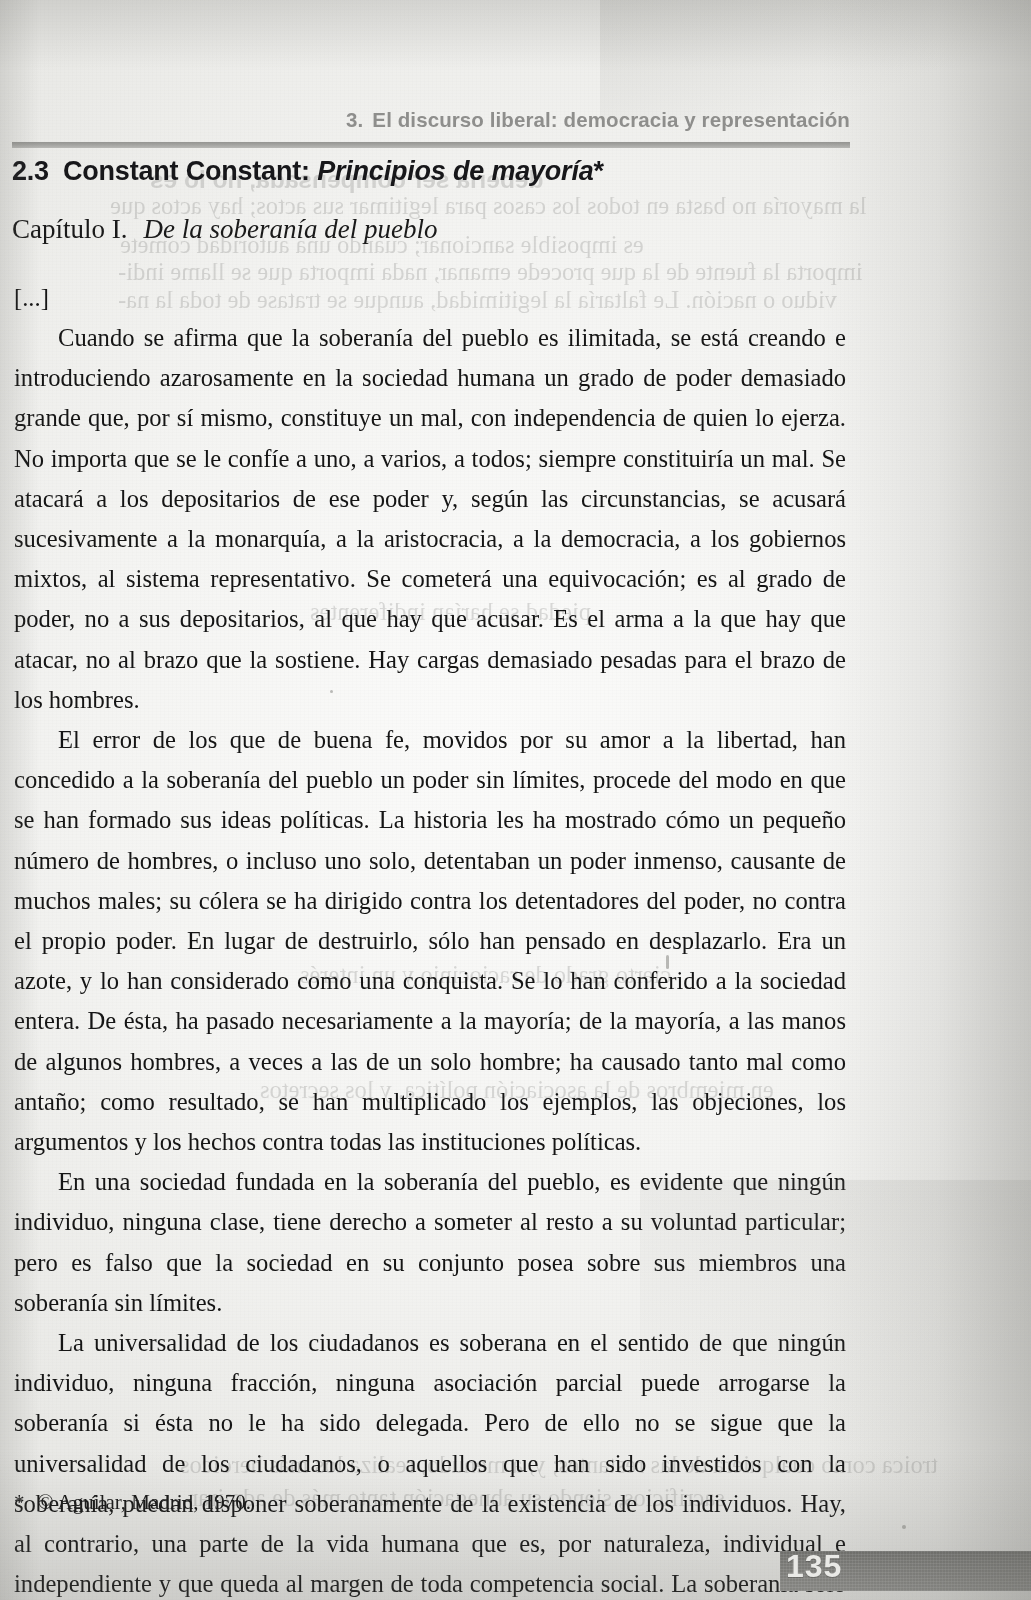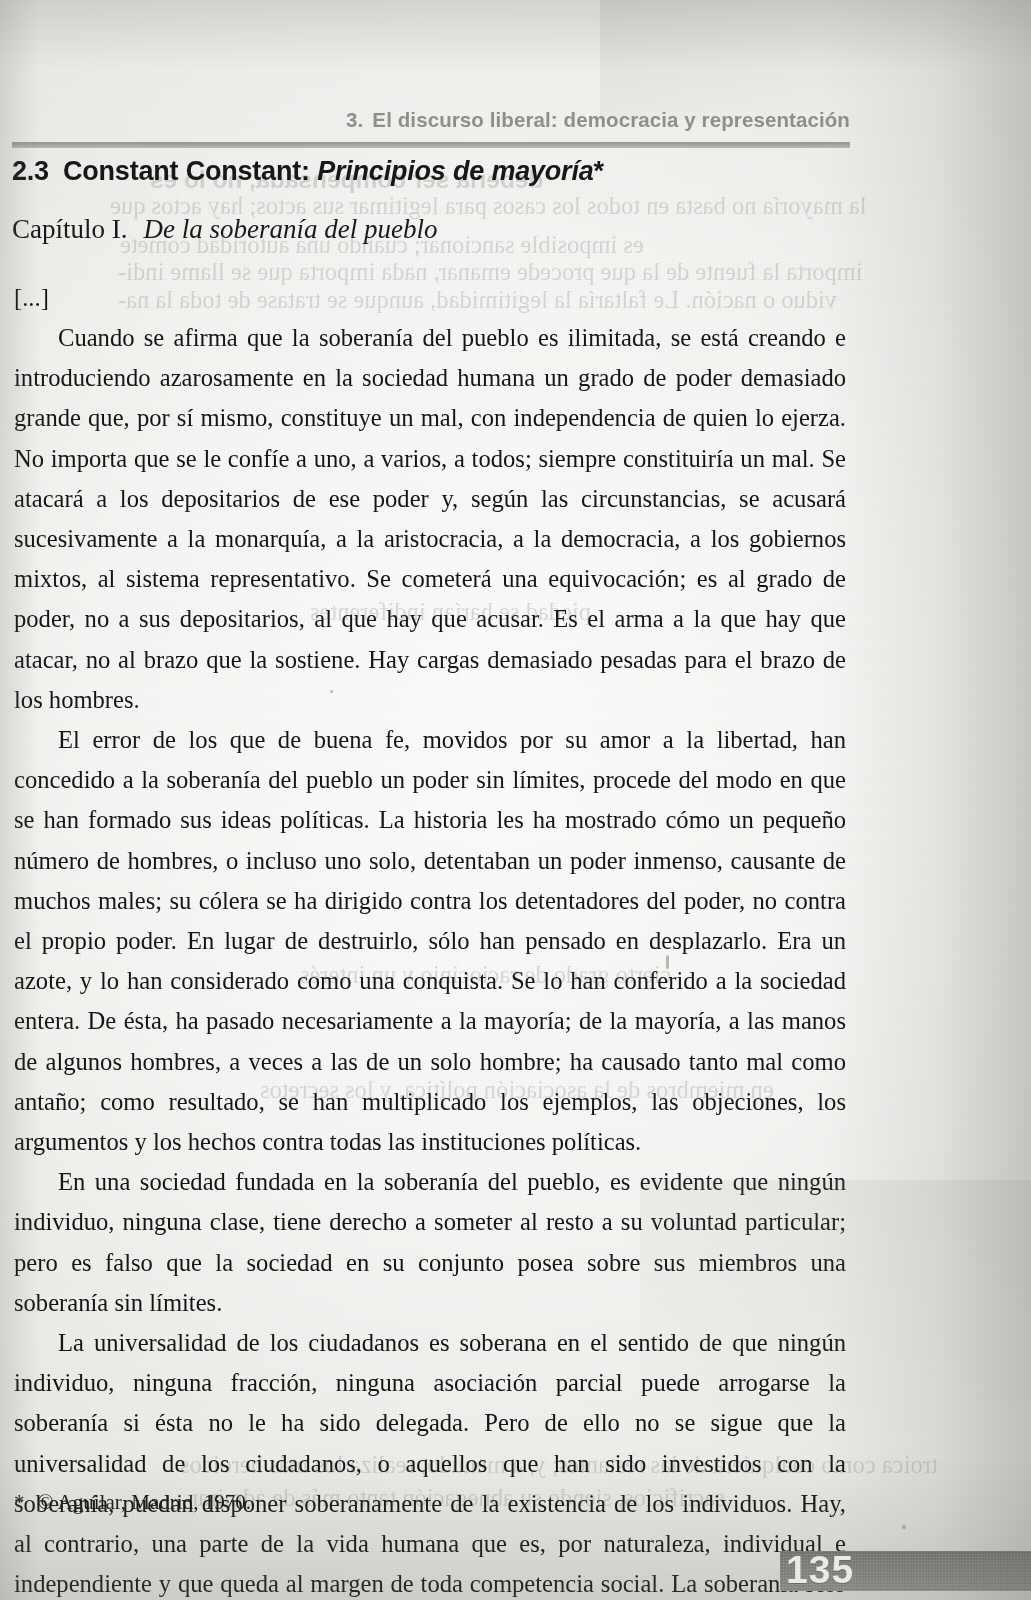--- a/index.html
+++ b/index.html
@@ -206,21 +206,21 @@
     background-image:
       repeating-linear-gradient(0deg, rgba(255,255,255,.22) 0px, rgba(255,255,255,.22) 1px, rgba(0,0,0,0) 1px, rgba(0,0,0,0) 3px),
       repeating-linear-gradient(90deg, rgba(255,255,255,.16) 0px, rgba(255,255,255,.16) 1px, rgba(0,0,0,0) 1px, rgba(0,0,0,0) 3px);
   }
   .folio-number {
     position: absolute;
     left: 786px;
     top: 1548px;
     font-family: "Liberation Sans", "DejaVu Sans", sans-serif;
     font-weight: bold;
-    font-size: 39px;
+    font-size: 32px;
     letter-spacing: 1px;
     color: #e9e9e6;
     text-shadow: 0 1px 0 rgba(60,60,58,.35);
     z-index: 3;
   }
 
   
   .speck {
     position: absolute;
     background: #6d6d69;

